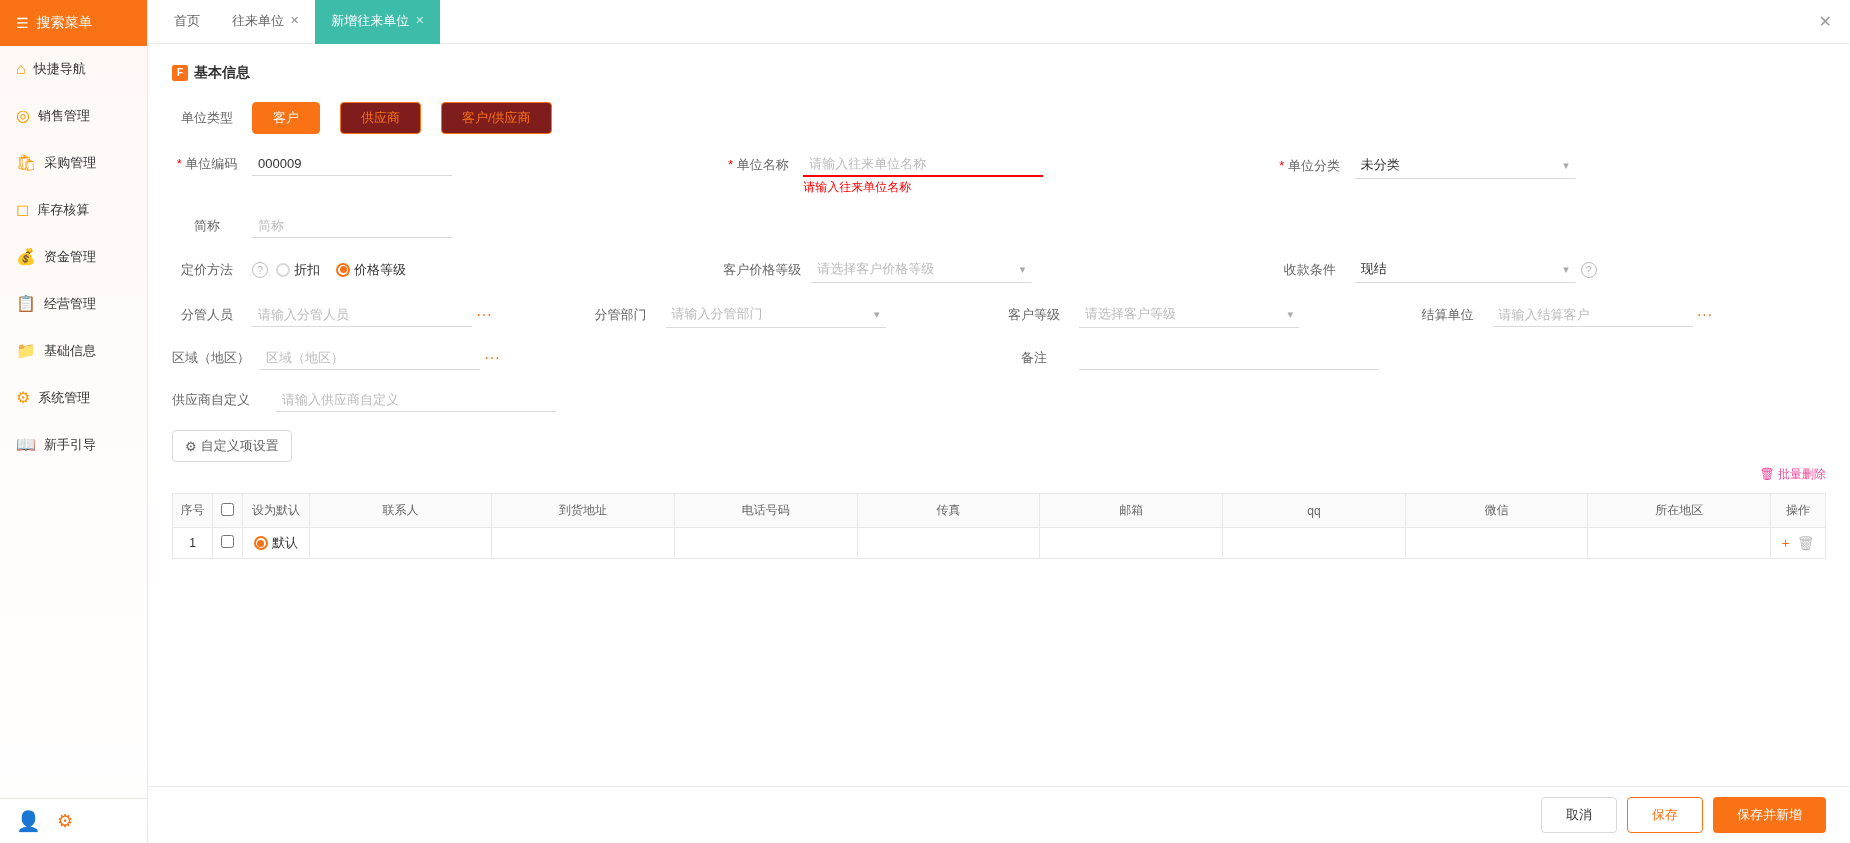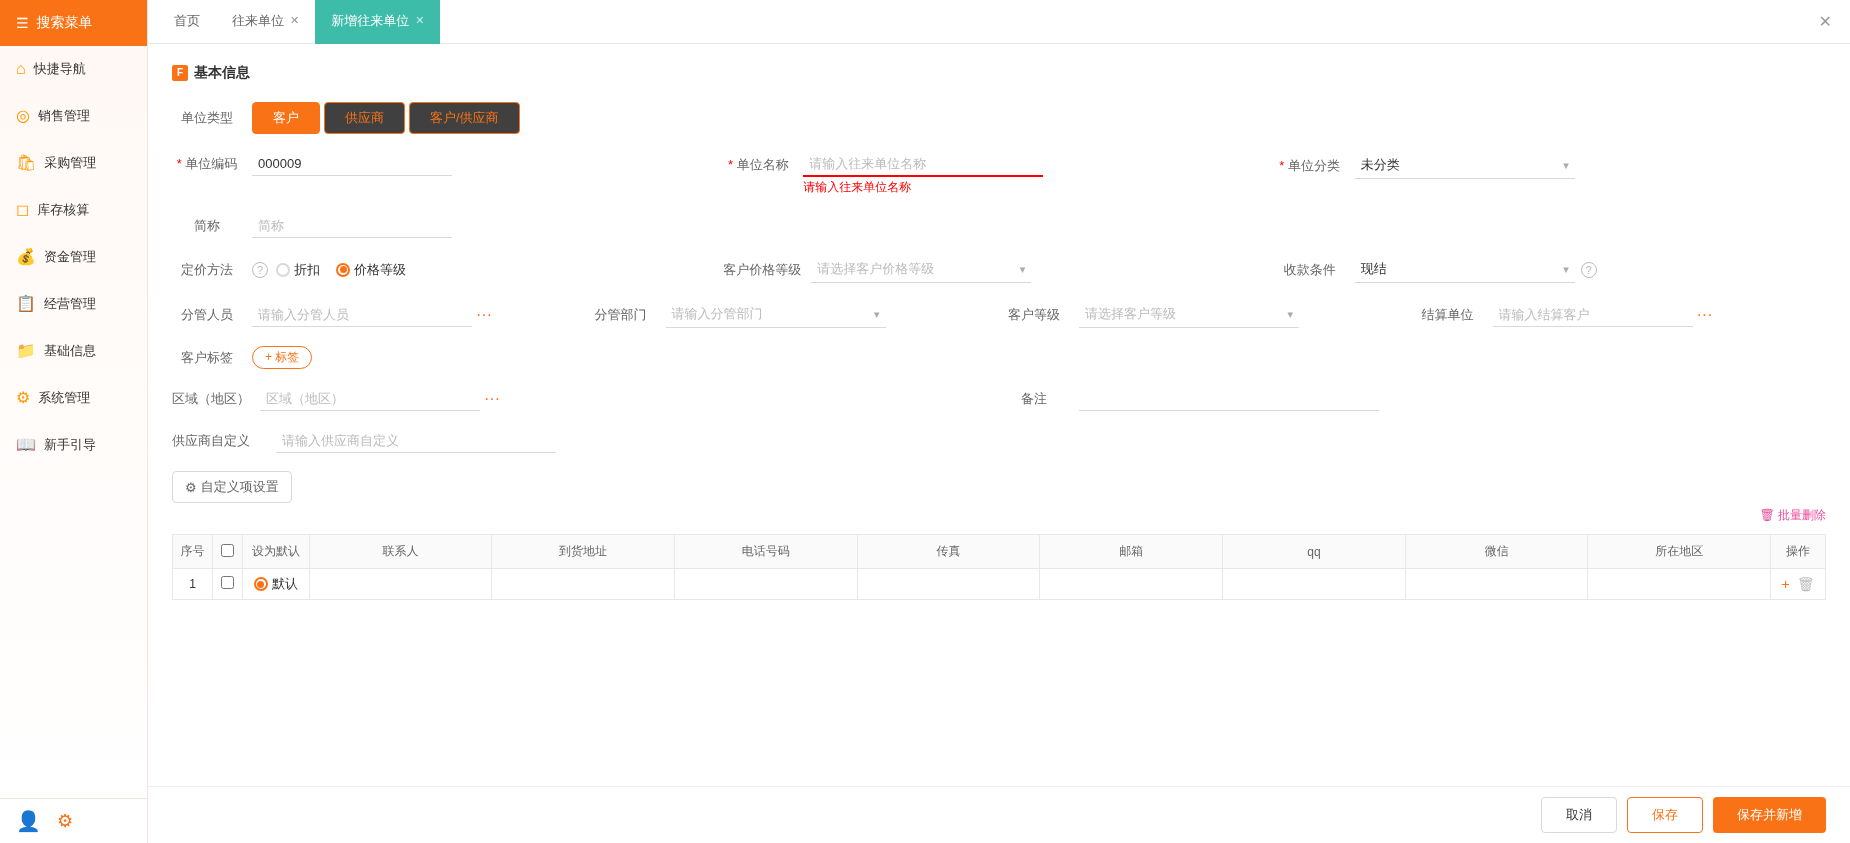--- a/index.html
+++ b/index.html
@@ -178,29 +178,29 @@
       font-size: 13px;
       max-width: 220px;
       flex: 1;
     }
     .form-select .arrow { margin-left: auto; color: #aaa; font-size: 11px; }
     .form-select-filled { color: #333; }
 
     
     .unit-type-group {
       display: flex;
-      gap: 4px;
+      gap: 20px;
     }
     .unit-btn {
       padding: 6px 20px;
       border: 1px solid #f97316;
       border-radius: 4px;
       cursor: pointer;
       font-size: 13px;
-      background: #404040;
+      background: #7f1d1d;
       color: #f97316;
     }
     .unit-btn.active {
       background: #f97316;
       color: #fff;
     }
 
     
     .radio-group {
       display: flex;
@@ -528,26 +528,20 @@
           <span class="arrow">▾</span>
         </div>
       </div>
       <div class="form-field">
         <span class="form-label">结算单位</span>
         <input class="form-input" type="text" style="max-width: 200px;" placeholder="请输入结算客户">
         <span class="more-btn">···</span>
       </div>
     </div>
 
-    <div class="form-row">
-      <div class="form-field">
-        <span class="form-label">客户标签</span>
-        <button class="tag-btn">+ 标签</button>
-      </div>
-    </div>
 
     <div class="form-row" style="align-items:center;">
       <div class="form-field">
         <span class="form-label">区域（地区）</span>
         <input class="form-input" type="text" placeholder="区域（地区）" style="">
         <span class="more-btn">···</span>
       </div>
       <div class="form-field">
         <span class="form-label">备注</span>
         <input class="form-input" type="text" style="max-width: 300px; flex: 2 1 0%;">

